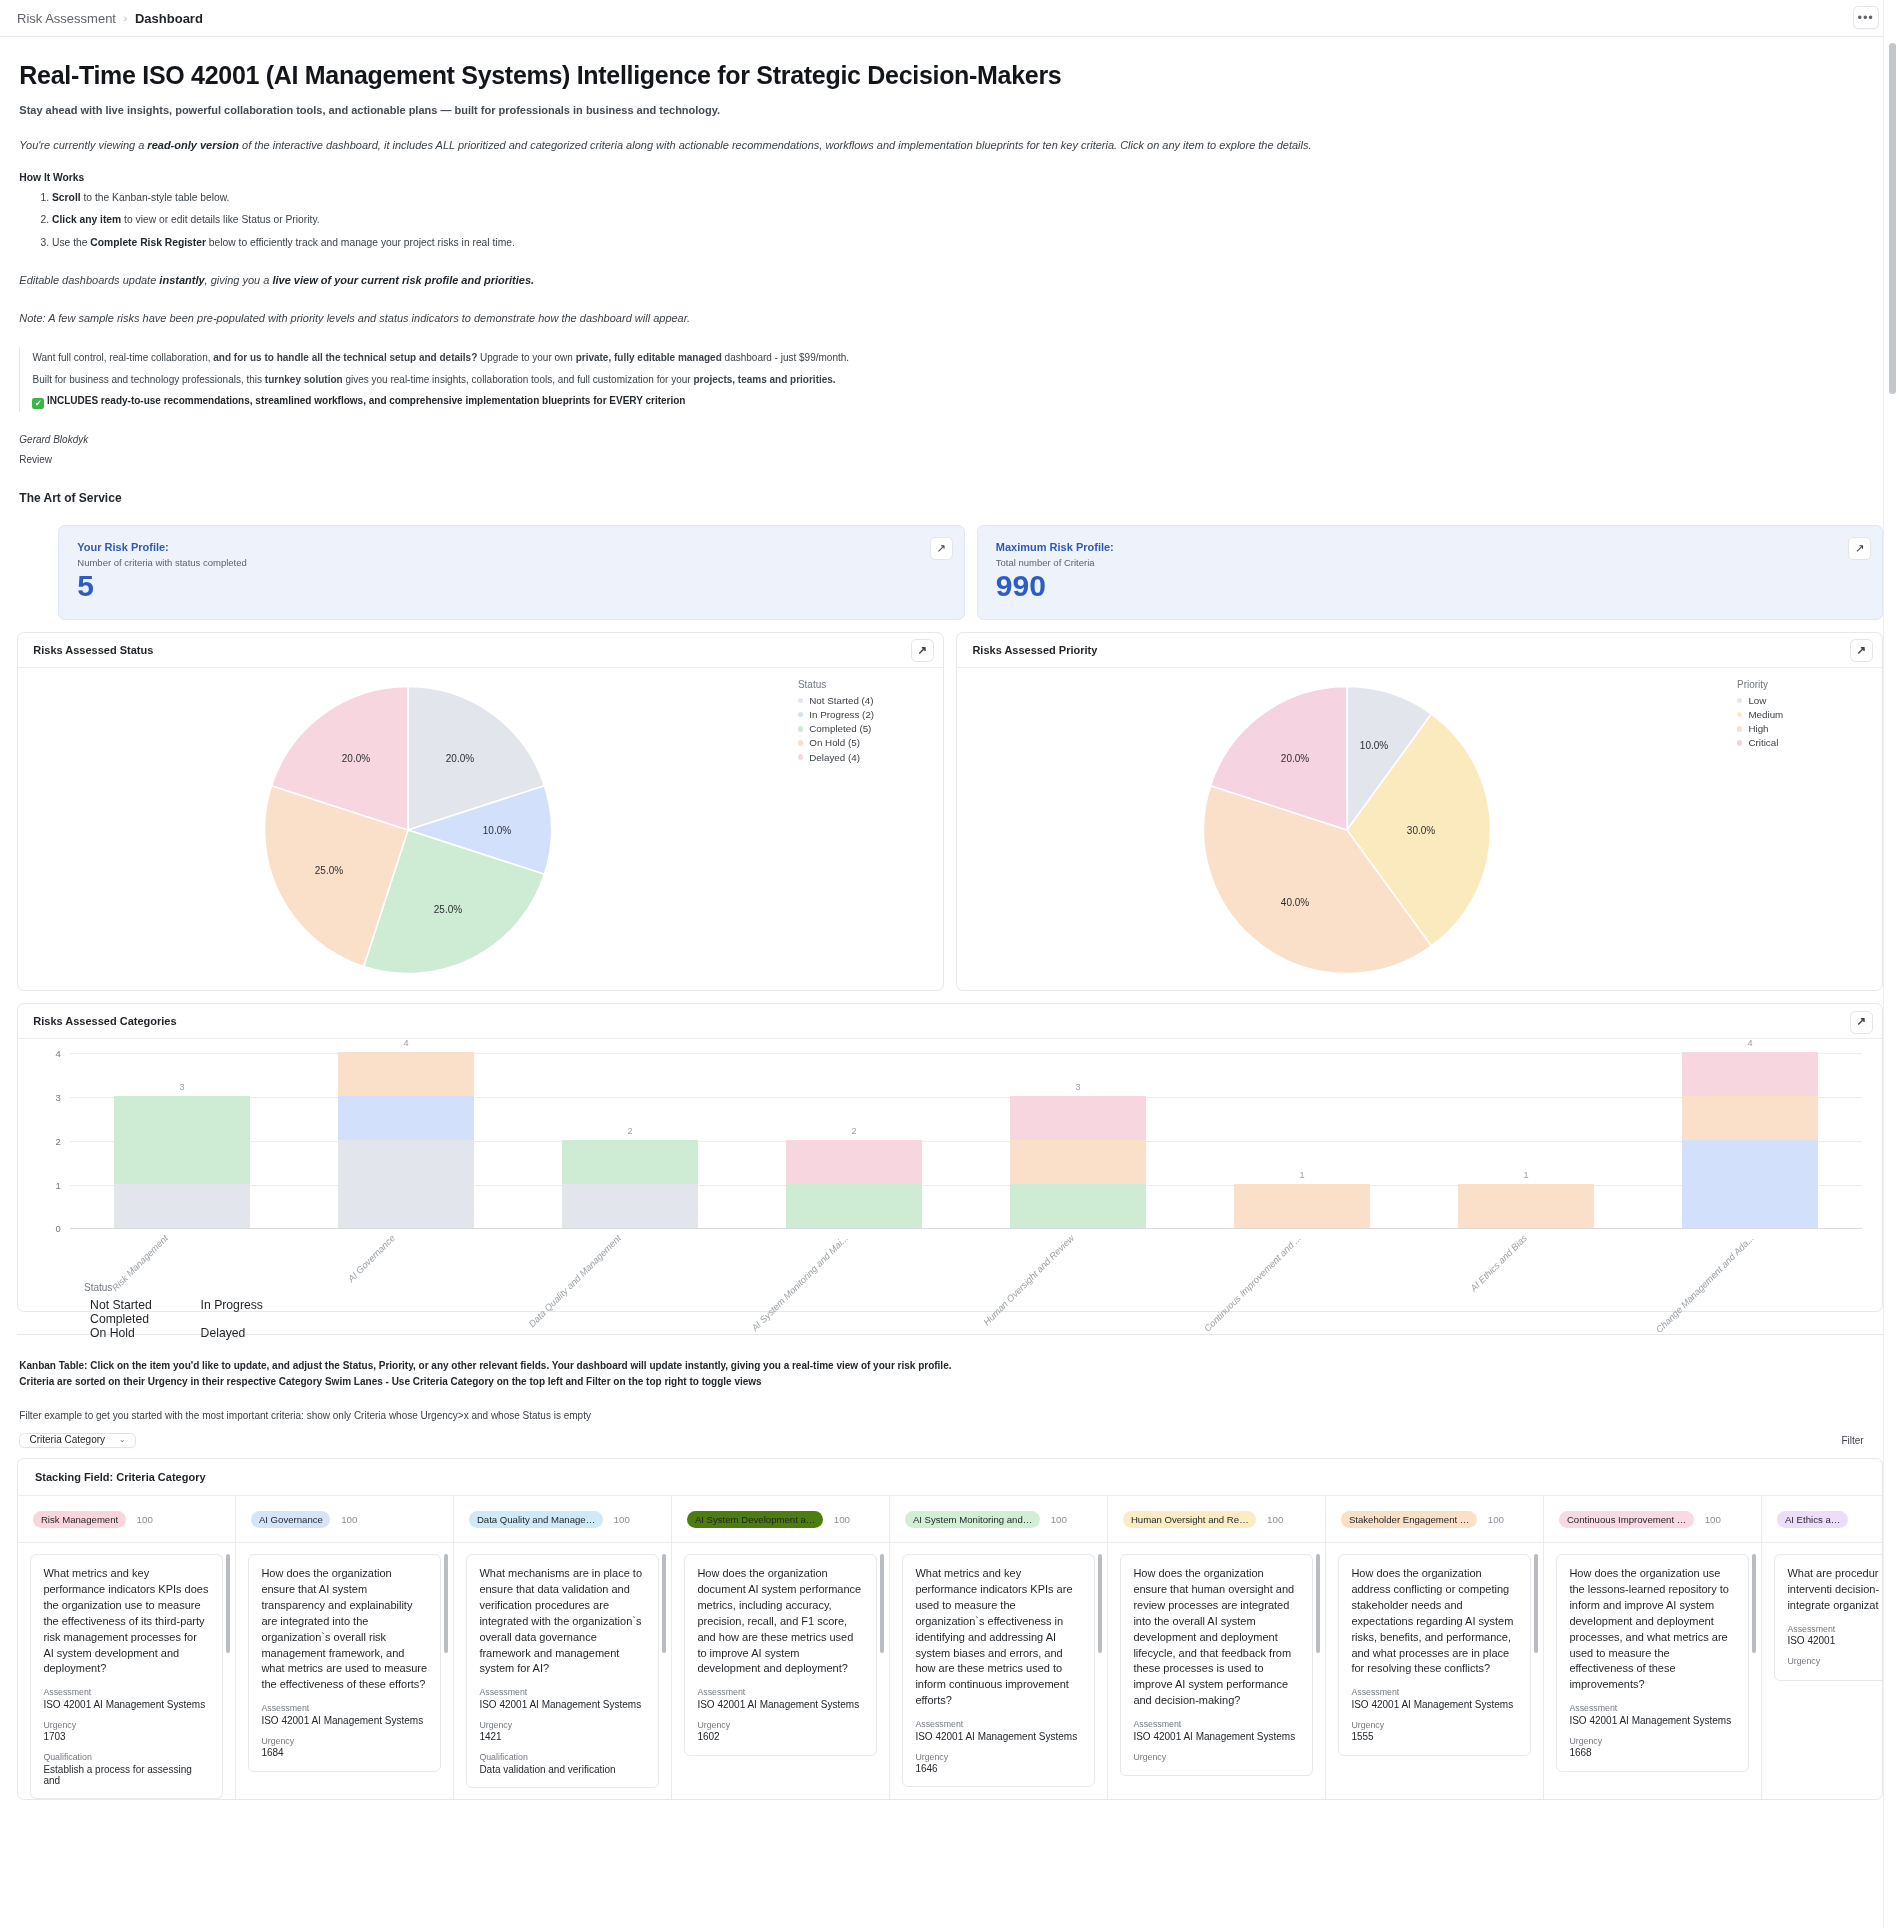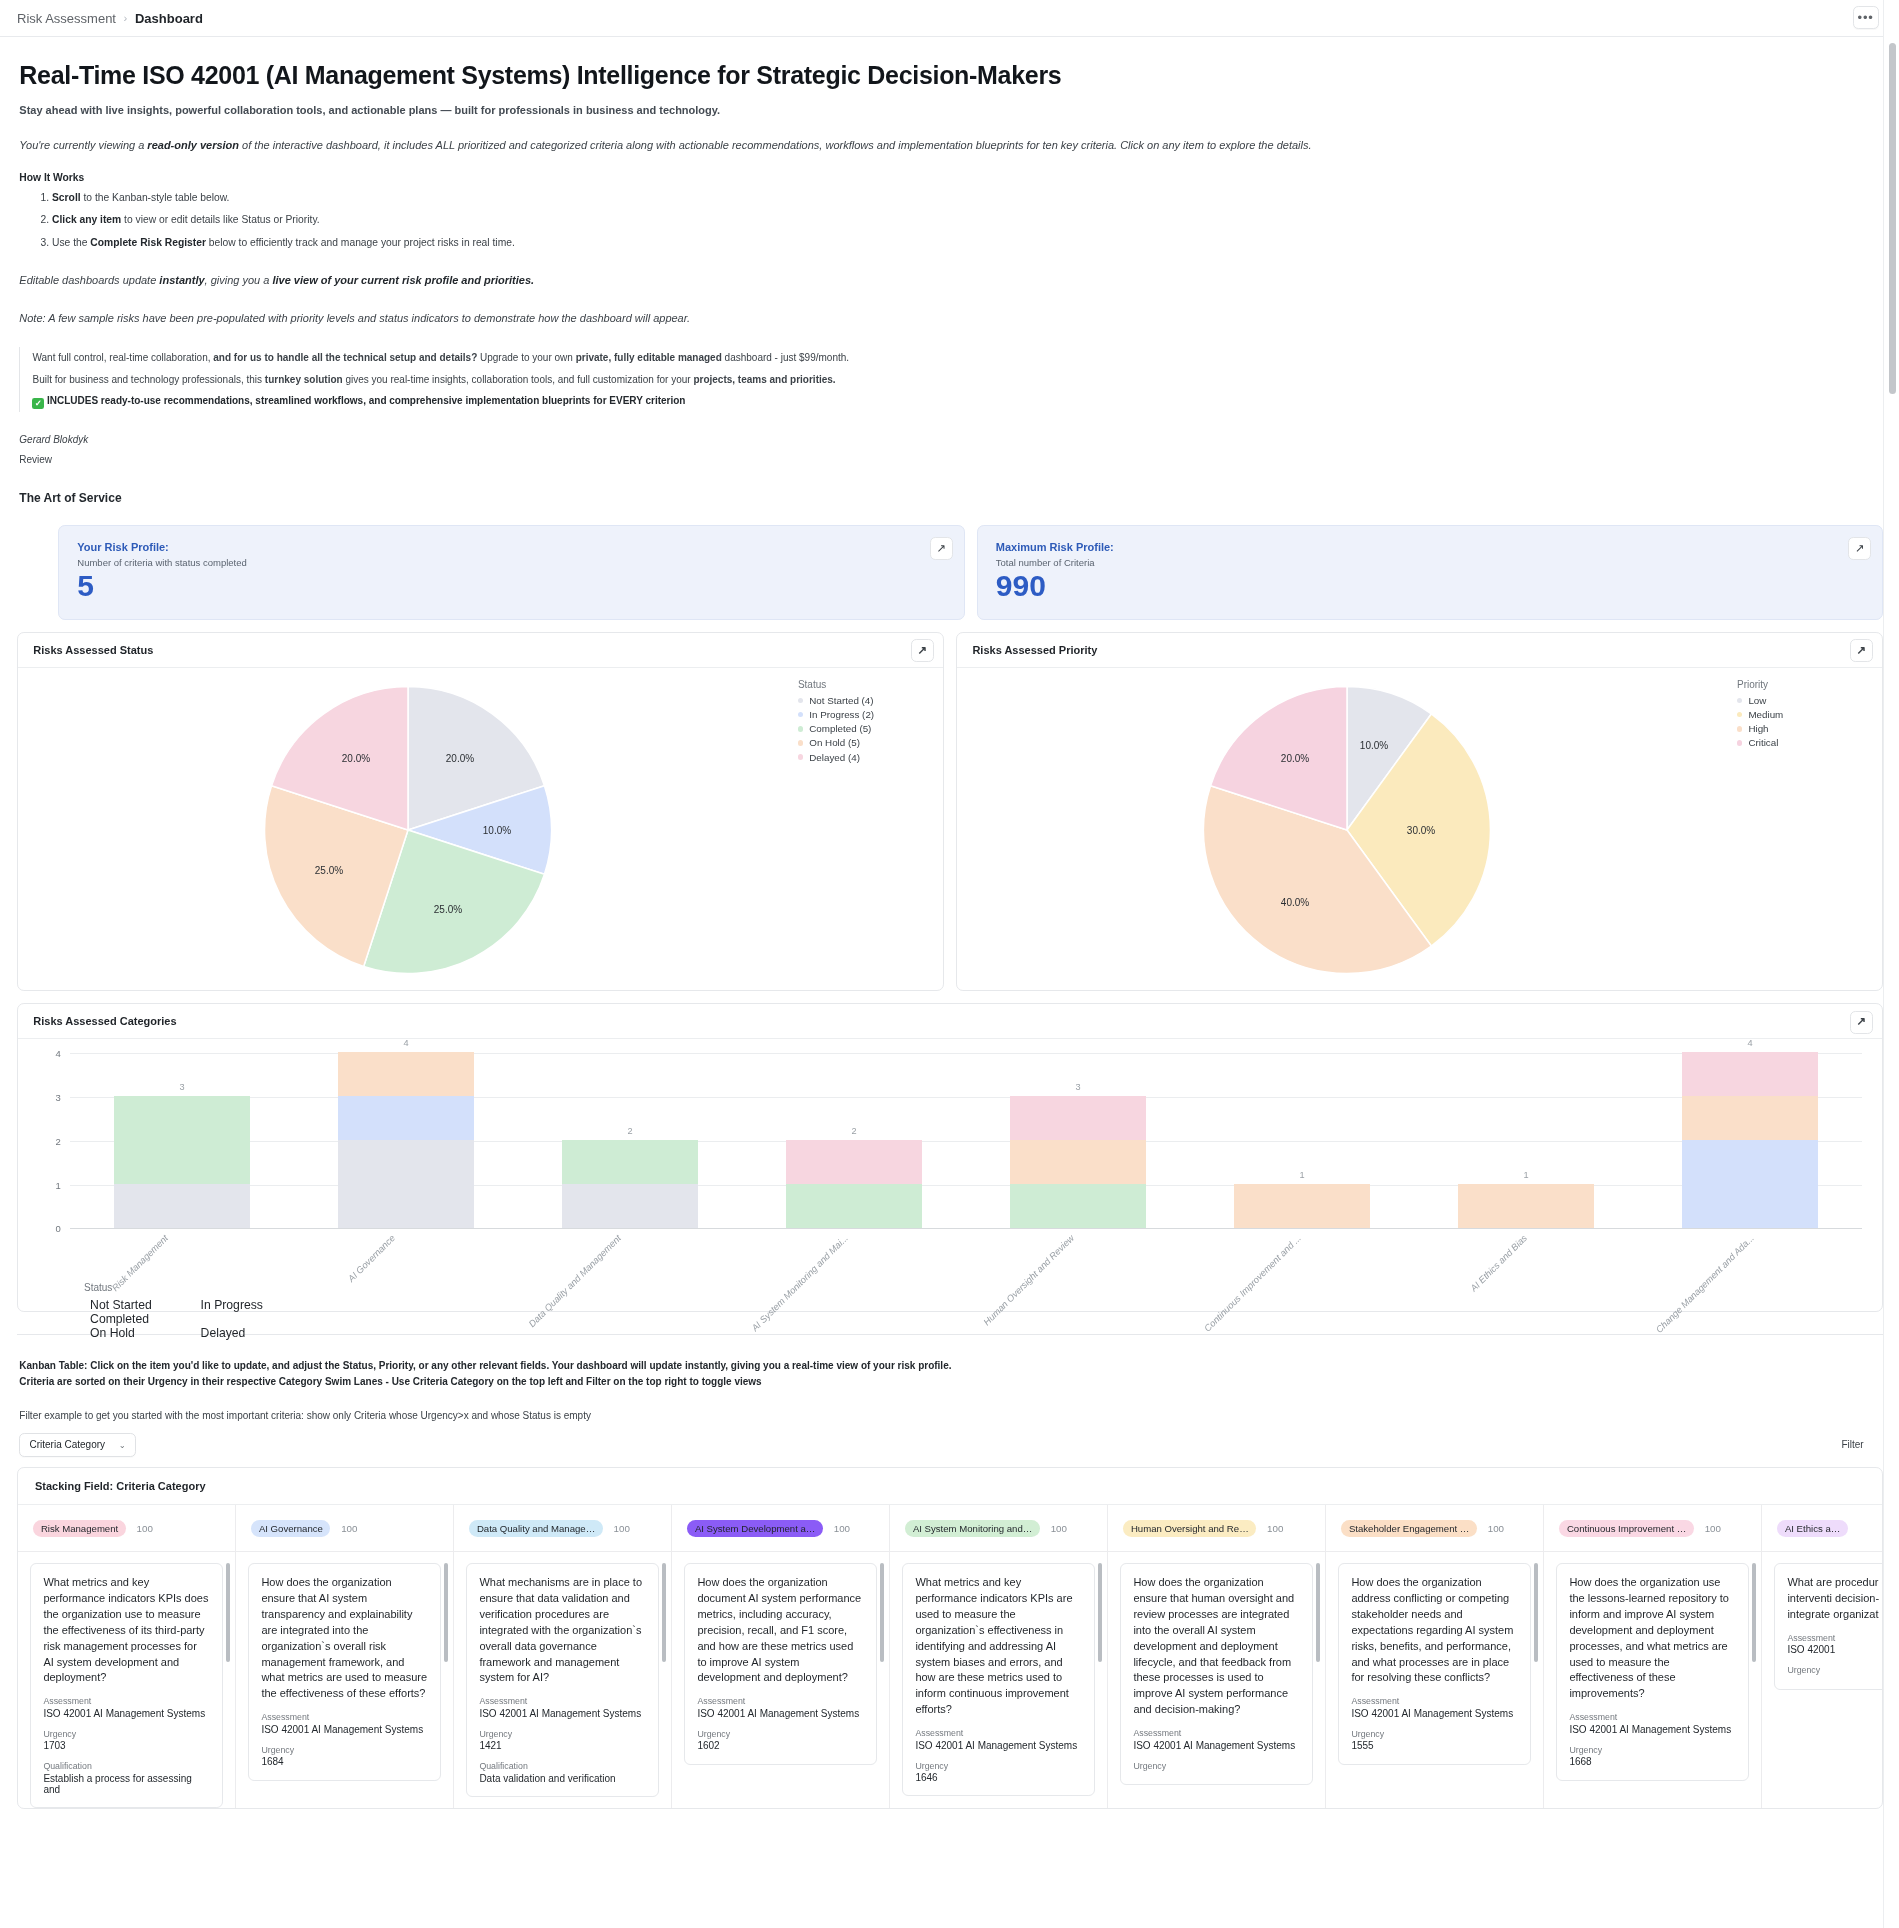--- a/index.html
+++ b/index.html
@@ -125,22 +125,22 @@
   .bl-rows .lrow { width: 50%; }
   .bl-rows .lrow:nth-child(3) { width: 100%; }
 
   .divider { height:0.8px; background:#e6e8eb; margin: 21.4px 0 0 0; }
 
   
   .kb-note { font-size: 10px; color:#23282d; font-weight:700; margin: 23px 0 0 2.3px; line-height:1.6;}
   .kb-note2 { font-size: 10px; color:#3c4248; margin: 20px 0 0 2.3px;}
   .kb-controls { display:flex; align-items:center; justify-content:space-between; margin: 12.2px 2.3px 0 2.3px;}
   .select {
-    border:0.8px solid #e0e2e5; border-radius: 5.3px; background:#fff; height: 24px;
-    display:flex; align-items:center; padding: 0 9.2px; font-size: 10px; color:#23282d; gap: 13.7px;
+    border:0.8px solid #e0e2e5; border-radius: 5.3px; background:#fff; height: 15px;
+    display:flex; padding: 0 9.2px; font-size: 10px; color:#23282d; gap: 13.7px;
     box-shadow:0 0.8px 0.8px rgba(0,0,0,.02);
   }
   .select .chev { color:#6b7177; font-size: 8.4px; }
   .filter-lbl { font-size: 10px; color:#3c4248; margin-right: 17px;}
 
   .kb-card { margin-top: 10.7px; border:0.8px solid #e6e8eb; border-radius: 6.9px; background:#fff; overflow:hidden; }
   .kb-head { height: 37px; display:flex; align-items:center; padding: 0 17px; font-size:11px; font-weight:700;
              border-bottom:0.8px solid #eceef0;}
   .kb-cols { display:flex; }
   .kbcol { width: 218px; flex:none; border-right:0.8px solid #ececee; position:relative; }
@@ -496,21 +496,21 @@
               <div class="fval">ISO 42001  AI Management Systems</div>
               <div class="flabel">Urgency</div>
               <div class="fval">1421</div>
               <div class="flabel">Qualification</div>
               <div class="fval">Data validation and verification</div>
             </div>
           </div>
         </div>
         <div class="kbcol">
           <div class="kbcol-head">
-            <span class="chip" style="background: #8b5cf6;">AI System Development a…</span>
+            <span class="chip" style="background: #4d7c0f;">AI System Development a…</span>
             <span class="cnt">100</span>
           </div>
           <div class="kbcol-body">
             <div class="kb-scroll"></div>
             <div class="kbitem">
               <div class="kbq">How does the organization document AI system performance metrics, including accuracy, precision, recall, and F1 score, and how are these metrics used to improve AI system development and deployment?</div>
               <div class="flabel">Assessment</div>
               <div class="fval">ISO 42001  AI Management Systems</div>
               <div class="flabel">Urgency</div>
               <div class="fval">1602</div>

